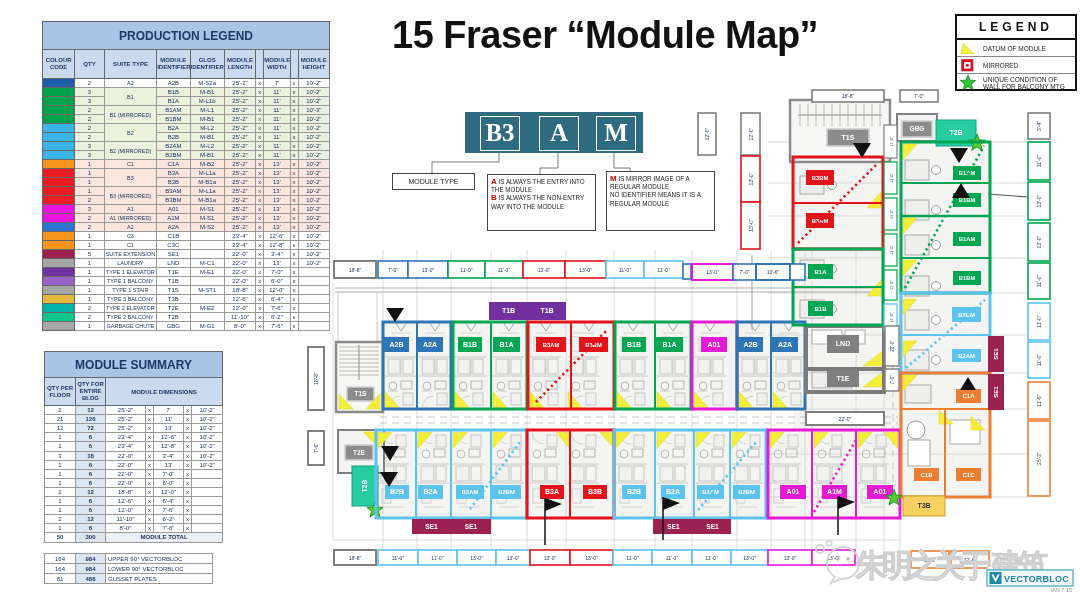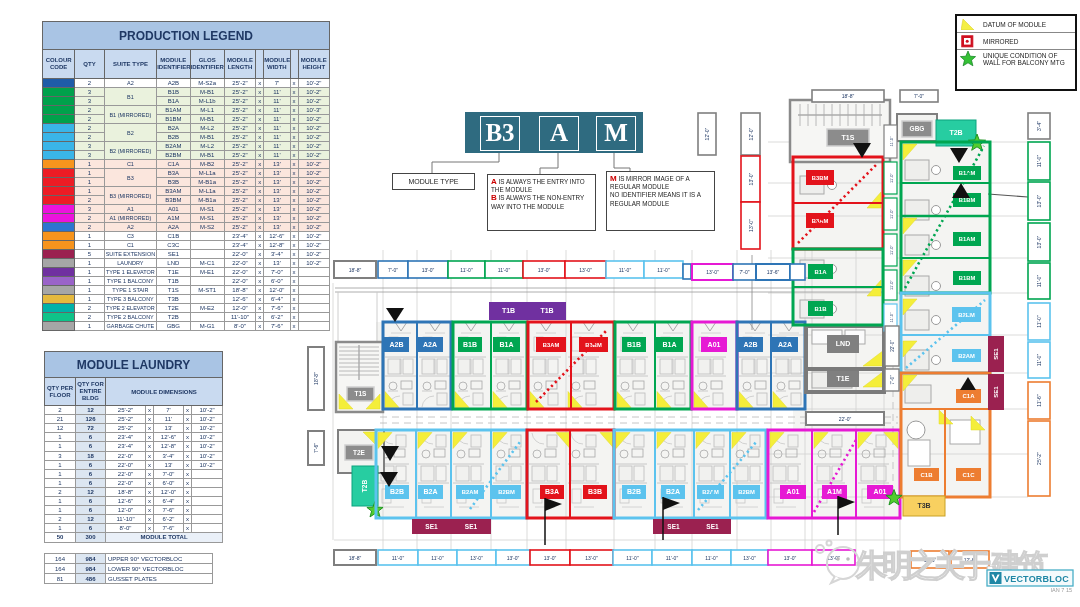--- a/index.html
+++ b/index.html
@@ -3,20 +3,21 @@
 <style>
 html,body{margin:0;padding:0}
 .page{position:relative;width:1080px;height:607px;background:#fff;overflow:hidden;
  font-family:"Liberation Sans",sans-serif}
 .abs{position:absolute}
 table{border-collapse:collapse;table-layout:fixed}
 td,th{overflow:hidden;white-space:nowrap;padding:0;vertical-align:middle}
 </style></head><body>
 <div class="page">
 
+<div class="abs" style="left:392px;top:14px;width:440px;height:44px;font-size:38px;font-weight:bold;color:#111;letter-spacing:-0.5px;white-space:nowrap">15 Fraser “Module Map”</div>
 
 <table class="abs" style="left:42px;top:21px;width:288px;height:310px;border:1px solid #666;font-size:6px;color:#1f3864">
 <colgroup>
         <col style="width:32px">
         <col style="width:29px">
         <col style="width:52px">
         <col style="width:33px">
         <col style="width:34px">
         <col style="width:31px">
         <col style="width:8px">
@@ -378,21 +379,21 @@
         <col style="width:31px">
         <col style="width:30px">
         <col style="width:40px">
         <col style="width:8px">
         <col style="width:30px">
         <col style="width:8px">
         <col style="width:31px">
       </colgroup>
 <tbody>
         <tr>
-          <td colspan="7" style="height:25px;background:#a9c4e4;text-align:center;font-size:12px;font-weight:bold;border:1px solid #666">MODULE LAUNDRY</td>
+          <td colspan="7" style="height:25px;background:#a9c4e4;text-align:center;font-size:12px;font-weight:bold;border:1px solid #666">MODULE SUMMARY</td>
         </tr>
 <tr>
           <td style="height:27px;background:#c9daf0;border:1px solid #666;text-align:center;font-weight:bold;line-height:7px">QTY PER<br>FLOOR</td>
           <td style="background:#c9daf0;border:1px solid #666;text-align:center;font-weight:bold;line-height:7px">QTY FOR<br>ENTIRE<br>BLDG</td>
           <td colspan="5" style="background:#c9daf0;border:1px solid #666;text-align:center;font-weight:bold">MODULE DIMENSIONS</td>
         </tr>
 <tr style="height:9px">
           <td style="border:1px solid #999;text-align:center">2</td>
           <td style="border:1px solid #999;text-align:center;background:#dce6f1;font-weight:bold">12</td>
           <td style="border:1px solid #999;text-align:center">25'-2"</td>
@@ -545,20 +546,21 @@
         </tr>
 <tr style="height:10px">
           <td style="border:1px solid #999;text-align:center">81</td>
           <td style="border:1px solid #999;text-align:center;background:#dce6f1;font-weight:bold">486</td>
           <td style="border:1px solid #999;padding-left:2px">GUSSET PLATES</td>
         </tr>
 </tbody>
     </table>
 
 <div class="abs" style="left:955px;top:14px;width:118px;height:73px;border:2px solid #111;background:#fff">
+ <div style="height:22px;border-bottom:2px solid #111;text-align:center;font-size:12px;font-weight:bold;letter-spacing:4px;line-height:22px;color:#111">LEGEND</div>
  <div style="height:16px;border-bottom:1px solid #888;font-size:6.5px;color:#222;position:relative">
    <svg style="position:absolute;left:4px;top:2px" width="14" height="12">
           <polygon points="0,12 13,12 2,1" fill="#f4ef44" stroke="#d8d030" stroke-width="0.6"></polygon>
         </svg>
    <span style="position:absolute;left:26px;top:5px">DATUM OF MODULE</span>
       </div>
  <div style="height:16px;border-bottom:1px solid #888;font-size:6.5px;color:#222;position:relative">
    <svg style="position:absolute;left:4px;top:2px" width="13" height="13">
           <rect x="0.8" y="0.8" width="11" height="11" fill="#cf1020" stroke="#cf1020"></rect>
           <rect x="3" y="3" width="6.6" height="6.6" fill="#fff"></rect>

